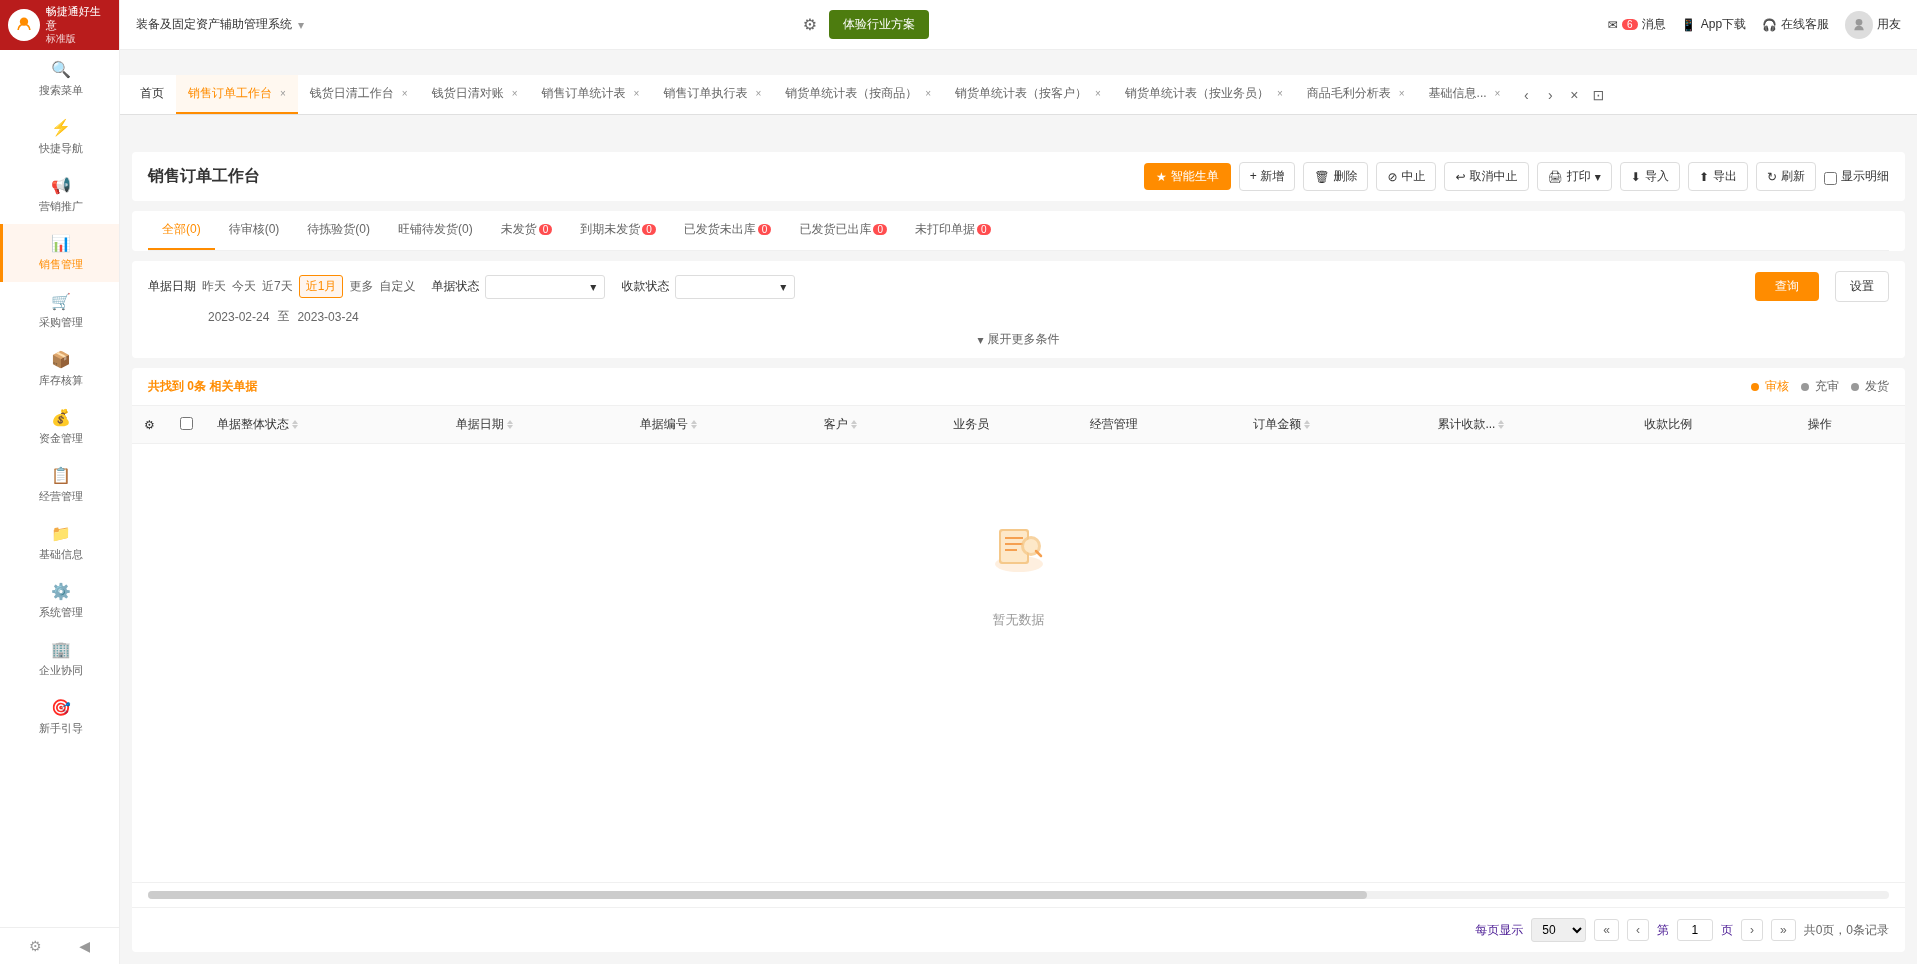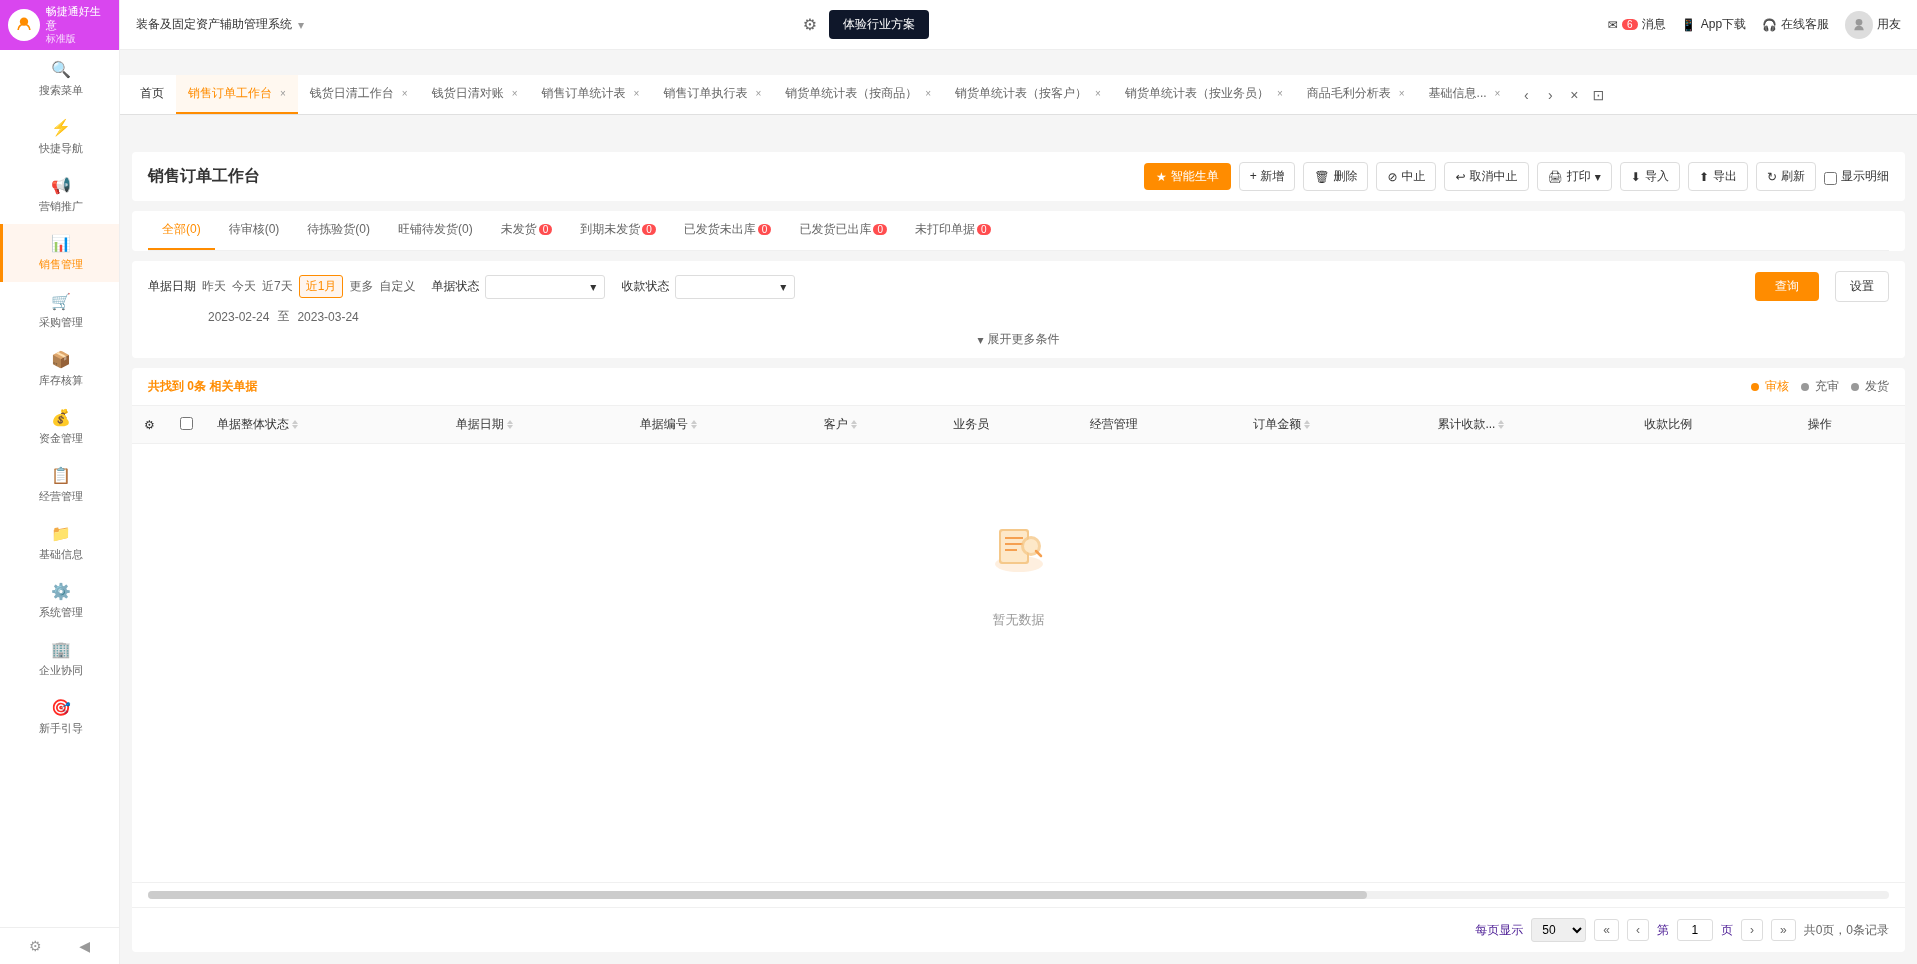--- a/index.html
+++ b/index.html
@@ -1,40 +1,40 @@
 <!DOCTYPE html>
 <html><head>
   <meta charset="utf-8">
   <style>
     * { box-sizing: border-box; margin: 0; padding: 0; font-family: 'Microsoft YaHei', Arial, sans-serif; font-size: 12px; }
     body { display: flex; height: 964px; overflow: hidden; background: #f5f5f5; }
 
     
     .sidebar { width: 120px; background: #fff; display: flex; flex-direction: column; border-right: 1px solid #eee; flex-shrink: 0; }
-    .sidebar-logo { background: #d946ef; color: #fff; padding: 10px 8px; display: flex; align-items: center; gap: 6px; height: 50px; }
+    .sidebar-logo { background: #b91c1c; color: #fff; padding: 10px 8px; display: flex; align-items: center; gap: 6px; height: 50px; }
     .sidebar-logo-icon { width: 32px; height: 32px; background: #fff; border-radius: 50%; display: flex; align-items: center; justify-content: center; }
     .sidebar-logo-icon svg { width: 20px; height: 20px; }
     .sidebar-logo-text { font-size: 11px; color: #fff; line-height: 1.3; }
     .sidebar-logo-sub { font-size: 10px; color: rgba(255,255,255,0.8); }
     .sidebar-menu { flex: 1; overflow-y: auto; }
     .sidebar-item { display: flex; flex-direction: column; align-items: center; padding: 10px 4px; cursor: pointer; color: #666; gap: 4px; border-left: 3px solid transparent; }
     .sidebar-item.active { background: #fff5ee; color: #ff8c00; border-left: 3px solid #ff8c00; }
     .sidebar-item-icon { font-size: 16px; }
     .sidebar-item-label { font-size: 11px; text-align: center; }
     .sidebar-bottom { padding: 10px; display: flex; justify-content: space-around; border-top: 1px solid #eee; }
     .sidebar-bottom-btn { color: #999; cursor: pointer; font-size: 14px; }
 
     
     .main { flex: 1; display: flex; flex-direction: column; overflow: hidden; gap: 25px; }
 
     
     .topbar { height: 50px; background: #fff; display: flex; align-items: center; padding: 0 16px; border-bottom: 1px solid #eee; gap: 12px; }
     .topbar-title { font-size: 13px; color: #333; flex: 1; display: flex; align-items: center; gap: 6px; }
     .topbar-gear { color: #666; cursor: pointer; font-size: 16px; }
-    .btn-orange { background: #0f172a; color: #fff; border: none; padding: 6px 14px; border-radius: 4px; cursor: pointer; font-size: 12px; font-family: Liberation Mono, monospace; }
+    .btn-orange { background: #4d7c0f; color: #fff; border: none; padding: 6px 14px; border-radius: 4px; cursor: pointer; font-size: 12px; font-family: Liberation Mono, monospace; }
     .topbar-right { display: flex; align-items: center; gap: 16px; }
     .topbar-right-item { display: flex; align-items: center; gap: 4px; color: #333; cursor: pointer; font-size: 12px; }
     .badge { background: #ff4d4f; color: #fff; border-radius: 10px; padding: 0 5px; font-size: 10px; min-width: 16px; text-align: center; }
     .user-avatar { width: 28px; height: 28px; background: #ddd; border-radius: 50%; display: flex; align-items: center; justify-content: center; font-size: 11px; color: #666; }
 
     
     .tabbar { background: #fff; border-bottom: 1px solid #e0e0e0; display: flex; align-items: center; padding: 0 8px; overflow: hidden; }
     .tab { display: flex; align-items: center; padding: 10px 12px; cursor: pointer; color: #666; white-space: nowrap; border-bottom: 2px solid transparent; font-size: 12px; gap: 4px; flex-shrink: 0; }
     .tab.active { color: #ff8c00; border-bottom: 2px solid #ff8c00; background: #fff8f0; }
     .tab-home { color: #333; }

